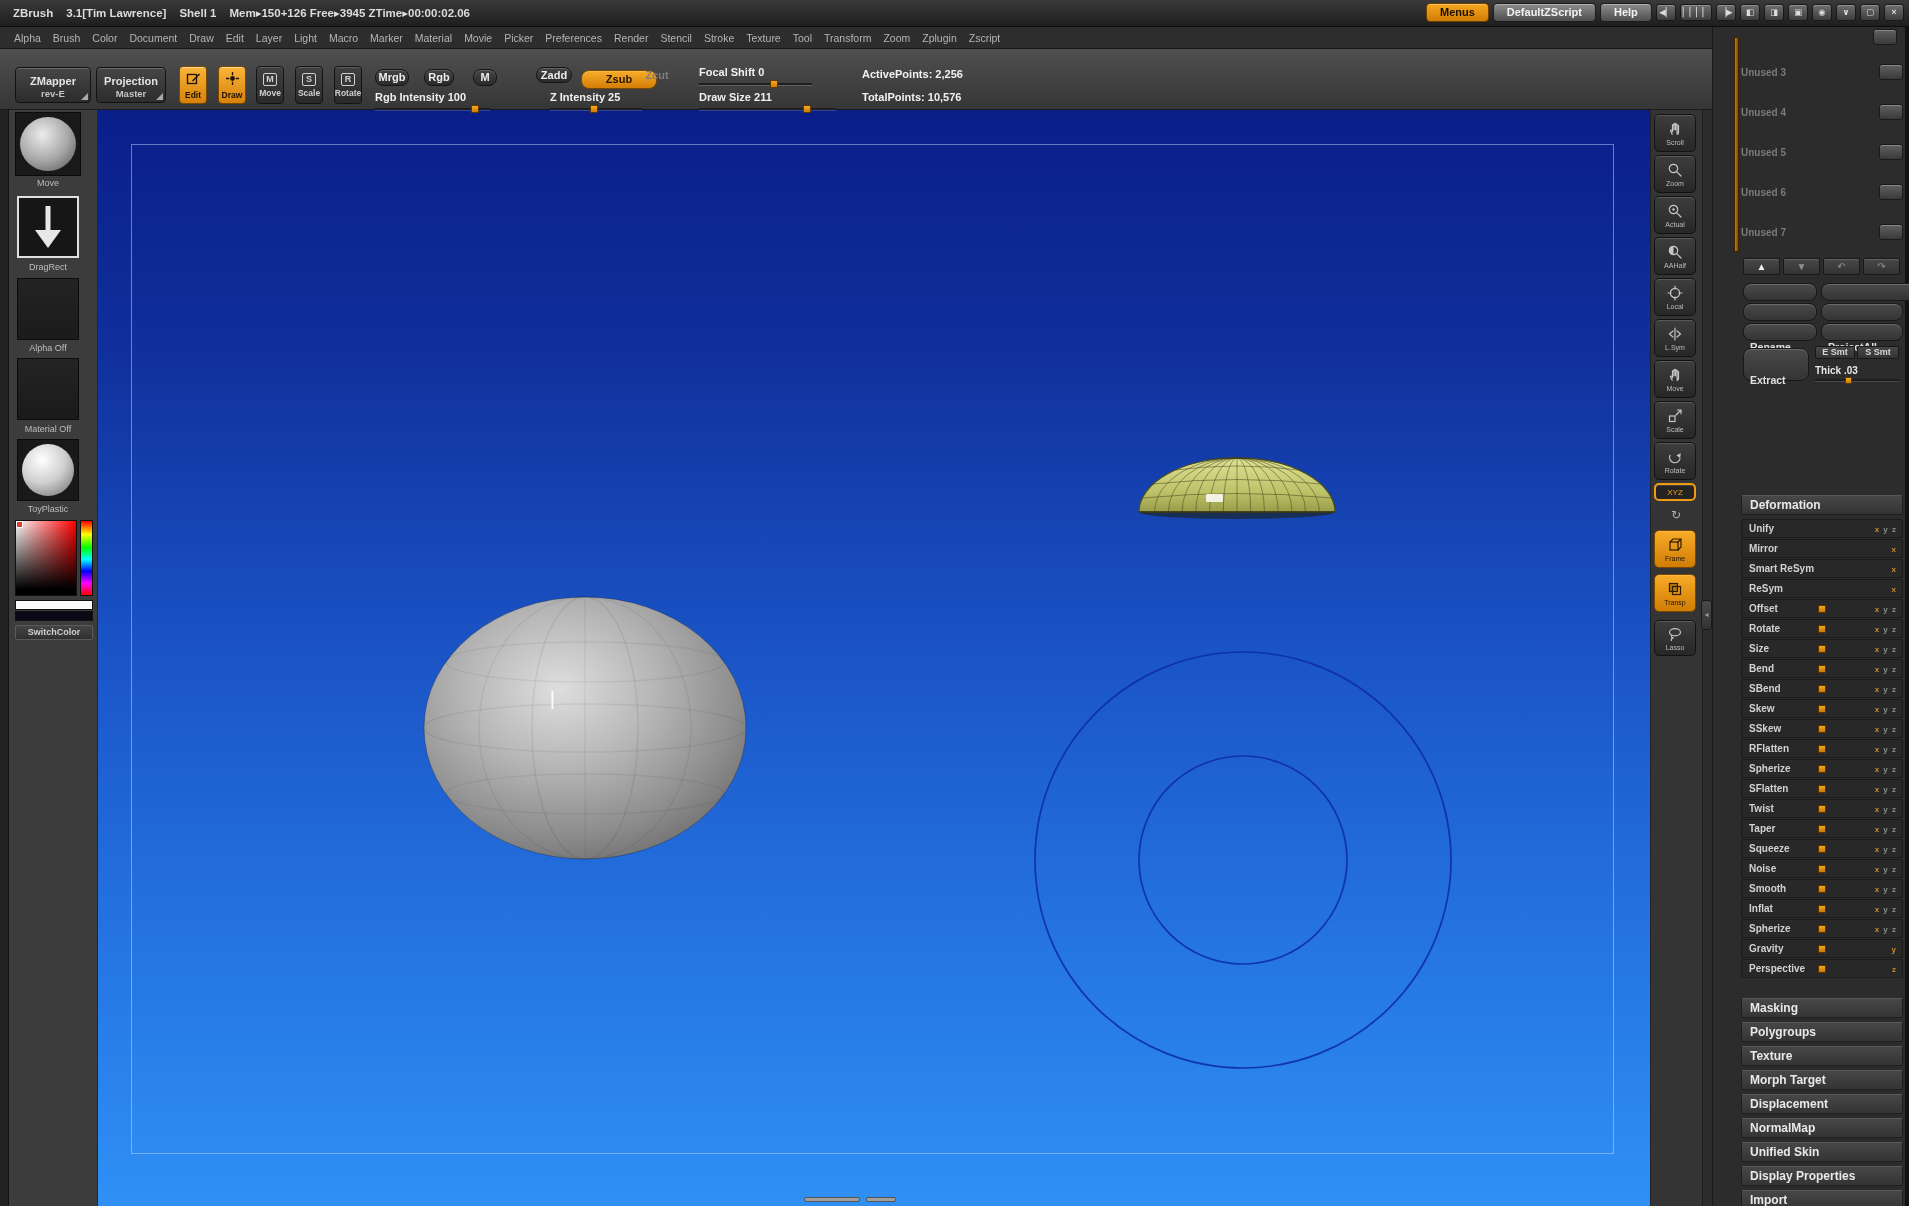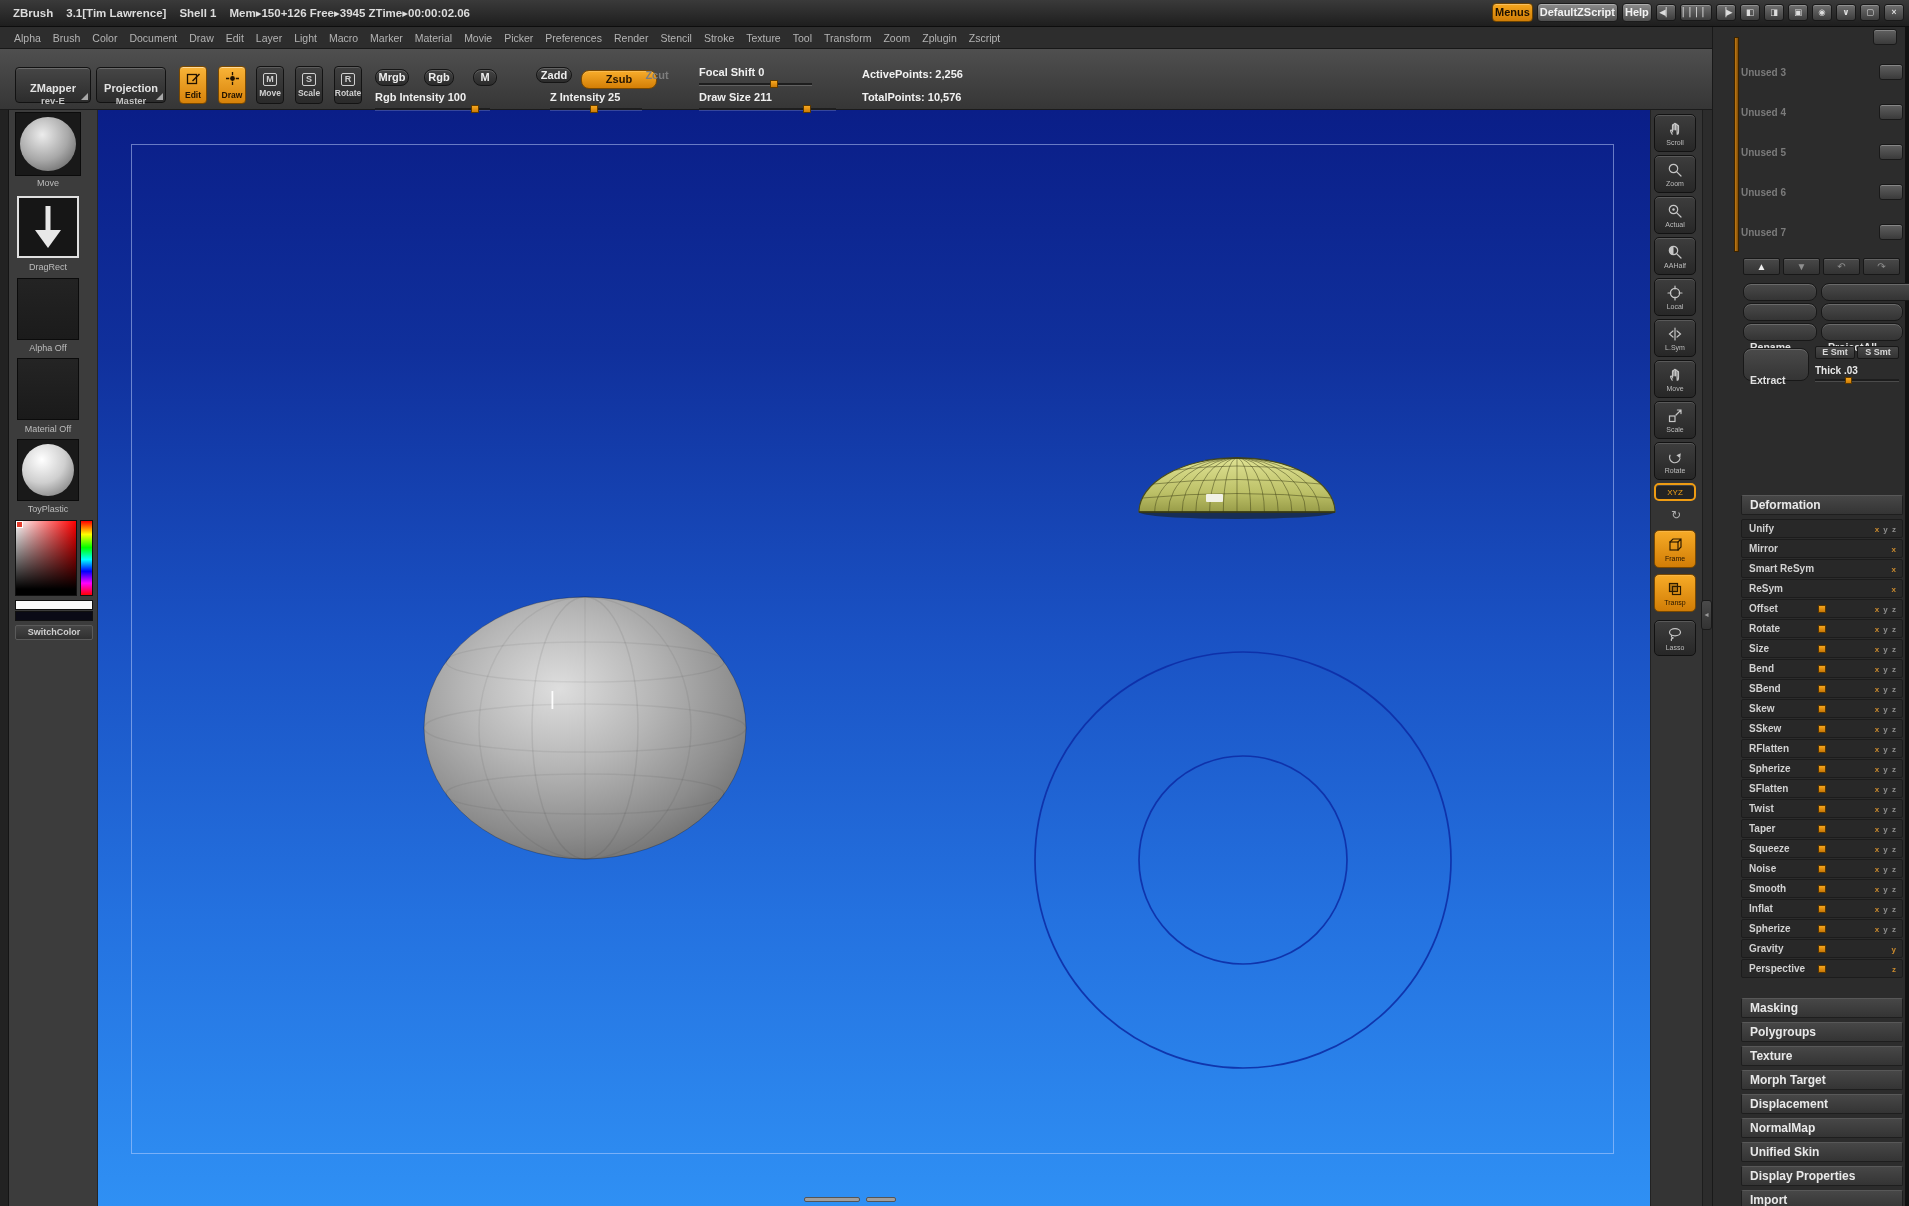--- a/index.html
+++ b/index.html
@@ -3,31 +3,31 @@
 <meta charset="utf-8">
 <style>
 *{margin:0;padding:0;box-sizing:border-box}
 html,body{width:1909px;height:1206px;overflow:hidden;background:#141414;font-family:"Liberation Sans","DejaVu Sans",sans-serif}
 #app{position:absolute;inset:0;width:1909px;height:1206px}
 
 
 .titlebar{position:absolute;left:0;top:0;width:1909px;height:27px;background:linear-gradient(#3a3a3a,#1e1e1e);border-bottom:1px solid #0d0d0d;display:flex;align-items:center;color:#dcdcdc;font-size:11.5px;font-weight:bold;z-index:40}
 .titlebar .seg{margin-left:13px;white-space:nowrap}
 .tb-right{position:absolute;right:5px;top:3px;display:flex;gap:4px;align-items:center}
-.pill{height:19px;padding:0 2px;border-radius:4px;background:linear-gradient(#8d8d8d,#4e4e4e);border:1px solid #1b1b1b;color:#f2f2f2;font-size:11px;font-weight:bold;line-height:17px;box-shadow:inset 0 1px 0 rgba(255,255,255,.3)}
+.pill{height:19px;padding:0 13px;border-radius:4px;background:linear-gradient(#8d8d8d,#4e4e4e);border:1px solid #1b1b1b;color:#f2f2f2;font-size:11px;font-weight:bold;line-height:17px;box-shadow:inset 0 1px 0 rgba(255,255,255,.3)}
 .pill.orange{background:linear-gradient(#f6a71e,#d07d06);color:#1d1000;border-color:#6b4200}
 .ico-btn{min-width:20px;height:17px;padding:0 2px;border-radius:3px;background:linear-gradient(#6f6f6f,#3d3d3d);border:1px solid #181818;color:#ddd;font-size:8.5px;line-height:15px;text-align:center;box-shadow:inset 0 1px 0 rgba(255,255,255,.25)}
 
 
 .menubar{position:absolute;left:0;top:27px;width:1712px;height:22px;background:#2d2d2d;border-bottom:1px solid #181818;display:flex;align-items:center;padding-left:8px;z-index:30}
 .menubar span{font-size:10.5px;color:#b4b4b4;padding:0 6px;white-space:nowrap}
 
 
 .toolbar{position:absolute;left:0;top:49px;width:1712px;height:61px;background:linear-gradient(#4f4f4f,#363636);border-bottom:1px solid #1b1b1b;z-index:20}
-.btn2{position:absolute;background:linear-gradient(#464646,#2c2c2c);border:1px solid #121212;border-radius:4px;box-shadow:inset 0 1px 0 rgba(255,255,255,.2);color:#e3e3e3;font-size:11px;font-weight:bold;text-align:center;padding-top:13px;line-height:1.3}
+.btn2{position:absolute;background:linear-gradient(#464646,#2c2c2c);border:1px solid #121212;border-radius:4px;box-shadow:inset 0 1px 0 rgba(255,255,255,.2);color:#e3e3e3;font-size:11px;font-weight:bold;text-align:center;padding-top:6px;line-height:1.3}
 .btn2 small{display:block;font-size:9.5px;font-weight:bold;color:#c4c4c4}
 .corner::after{content:"";position:absolute;right:2px;bottom:2px;border-left:7px solid transparent;border-bottom:7px solid #a8a8a8}
 .modebtn{position:absolute;border-radius:4px;display:flex;flex-direction:column;align-items:center;justify-content:center;gap:2px;font-size:8.5px;font-weight:bold}
 .modebtn.on{background:linear-gradient(#f9b438,#d7820a);border:1px solid #7a4900;color:#201200;box-shadow:inset 0 1px 0 rgba(255,255,255,.5)}
 .modebtn.off{background:linear-gradient(#404040,#2a2a2a);border:1px solid #131313;color:#cfcfcf;box-shadow:inset 0 1px 0 rgba(255,255,255,.15)}
 .glyphbox{width:14px;height:13px;border:1.2px solid currentColor;font-size:9px;line-height:11px;text-align:center;border-radius:2px;font-weight:bold}
 .mini{position:absolute;background:linear-gradient(#444,#2b2b2b);border:1px solid #151515;border-radius:8px;color:#ededed;font-size:11px;font-weight:bold;text-align:center;box-shadow:inset 0 1px 0 rgba(255,255,255,.18)}
 .mini.orange{background:linear-gradient(#f8ad2b,#d37e06);color:#241400;border-color:#7a4900}
 .mini.dim{color:#7d7d7d;background:none;border-color:transparent;box-shadow:none}
 .hslider{position:absolute;font-size:11px;font-weight:bold;color:#f0f0f0;height:15px;white-space:nowrap}

